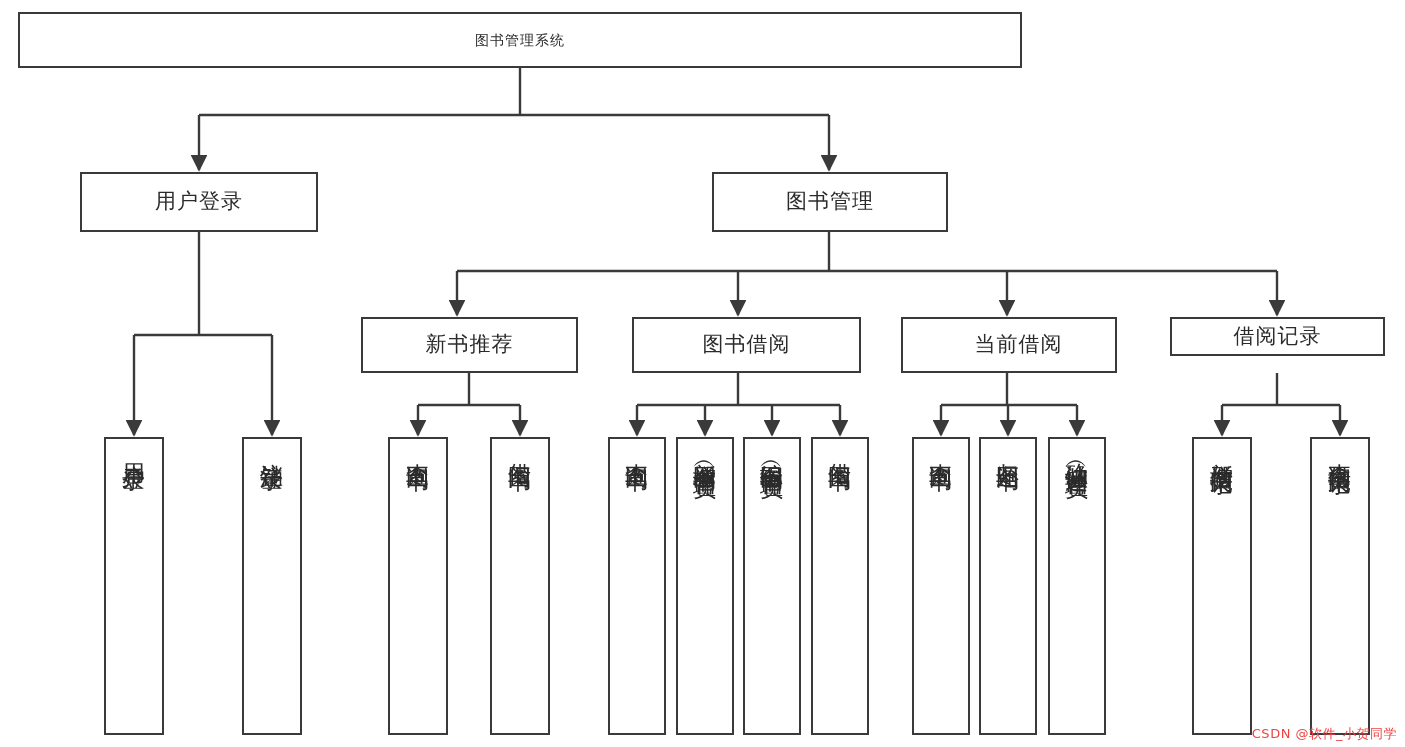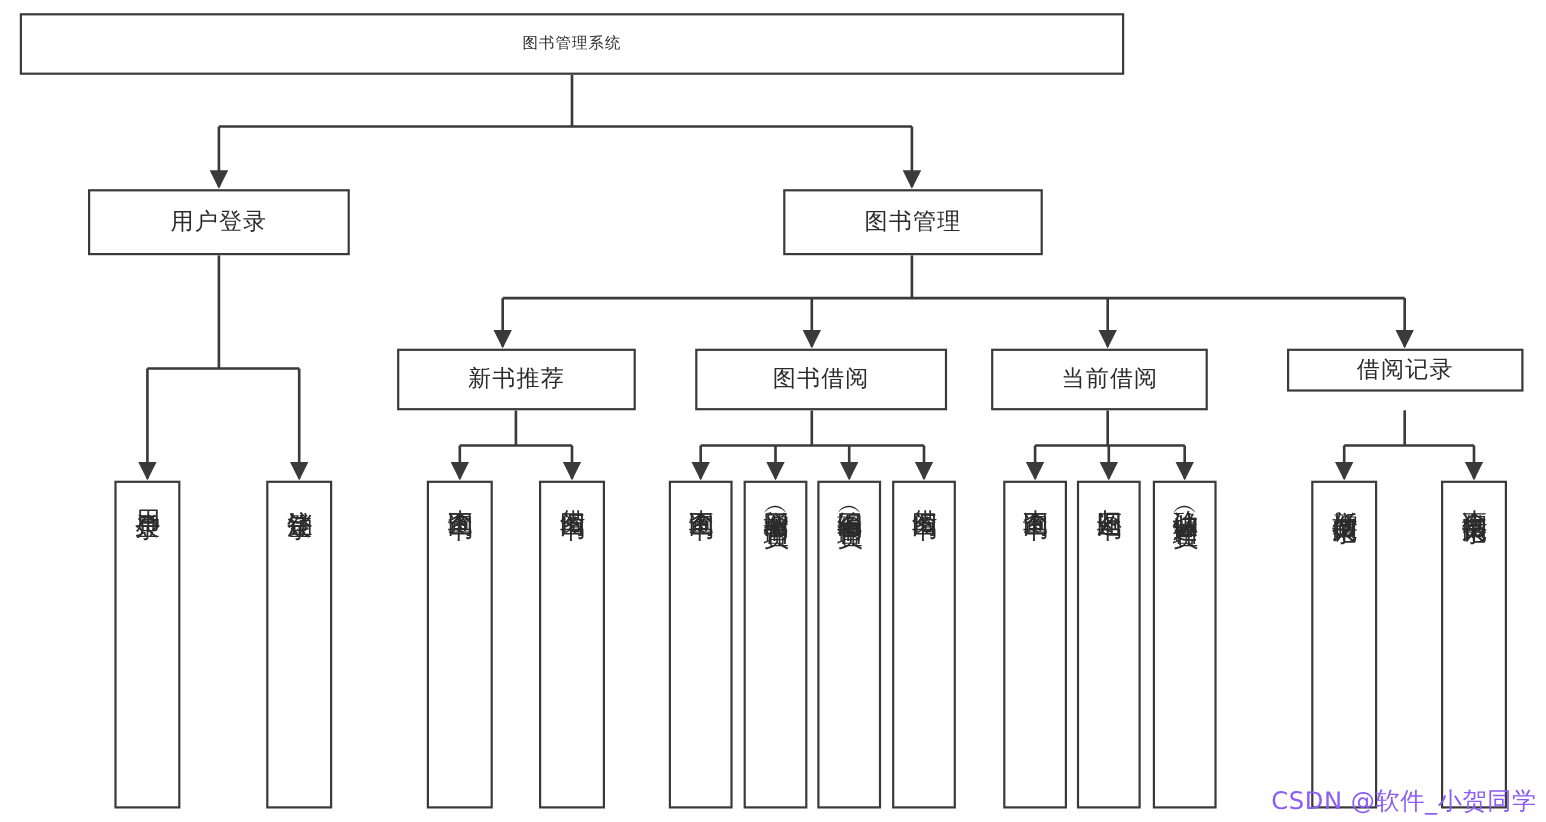--- a/index.html
+++ b/index.html
@@ -54,22 +54,22 @@
     font-size: 23px;
     line-height: 1.05;
     letter-spacing: 2px;
     white-space: nowrap;
     color: #2b2b2b;
   }
   .watermark {
     position: absolute;
     right: 8px;
     bottom: 4px;
-    font-size: 22px;
-    color: #8b5cf6;
+    font-size: 13px;
+    color: #ef4444;
     letter-spacing: 0.5px;
     white-space: nowrap;
   }
 </style>
 </head>
 <body>
 
 <div id="canvas">
 
   <svg class="wires" viewBox="0 0 1405 747">
@@ -133,21 +133,21 @@
   <div class="node horiz" style="left:712px; top:172px; width:236px; height:60px;">
     <span>图书管理</span>
   </div>
 
   <div class="node horiz" style="left:361px; top:317px; width:217px; height:56px;">
     <span>新书推荐</span>
   </div>
   <div class="node horiz" style="left:632px; top:317px; width:229px; height:56px;">
     <span>图书借阅</span>
   </div>
-  <div class="node horiz" style="left:901px; top:317px; width:197px; height:56px;padding-left:19px;">
+  <div class="node horiz" style="left:901px; top:317px; width:216px; height:56px;padding-left:19px;">
     <span>当前借阅</span>
   </div>
   <div class="node horiz" style="left:1170px; top:317px; width:215px; height:39px;">
     <span>借阅记录</span>
   </div>
 
   <div class="node leaf" style="left:104px; top:437px; width:60px; height:298px;">
     <span class="vtext">用户登录</span>
   </div>
   <div class="node leaf" style="left:242px; top:437px; width:60px; height:298px;">

